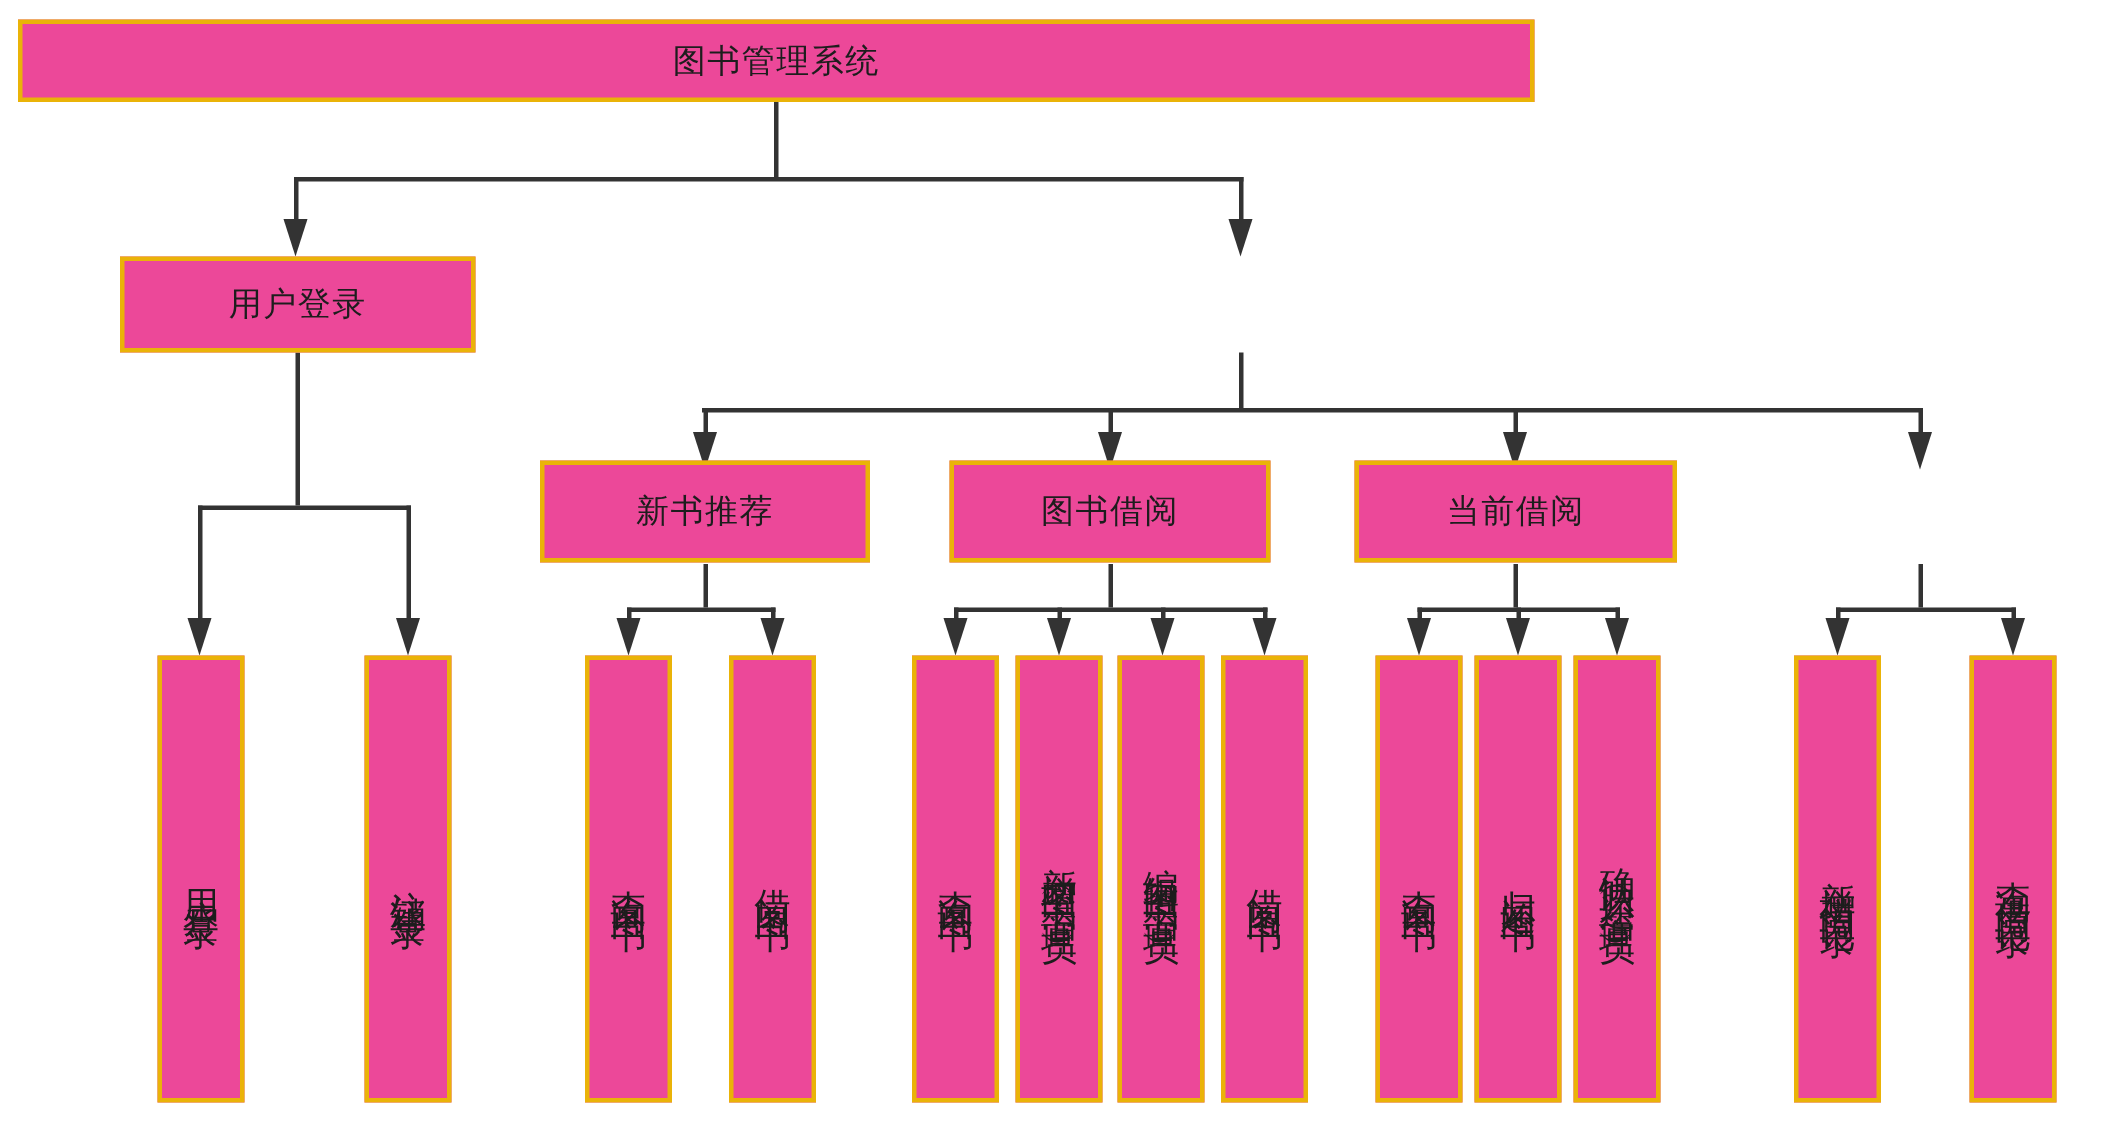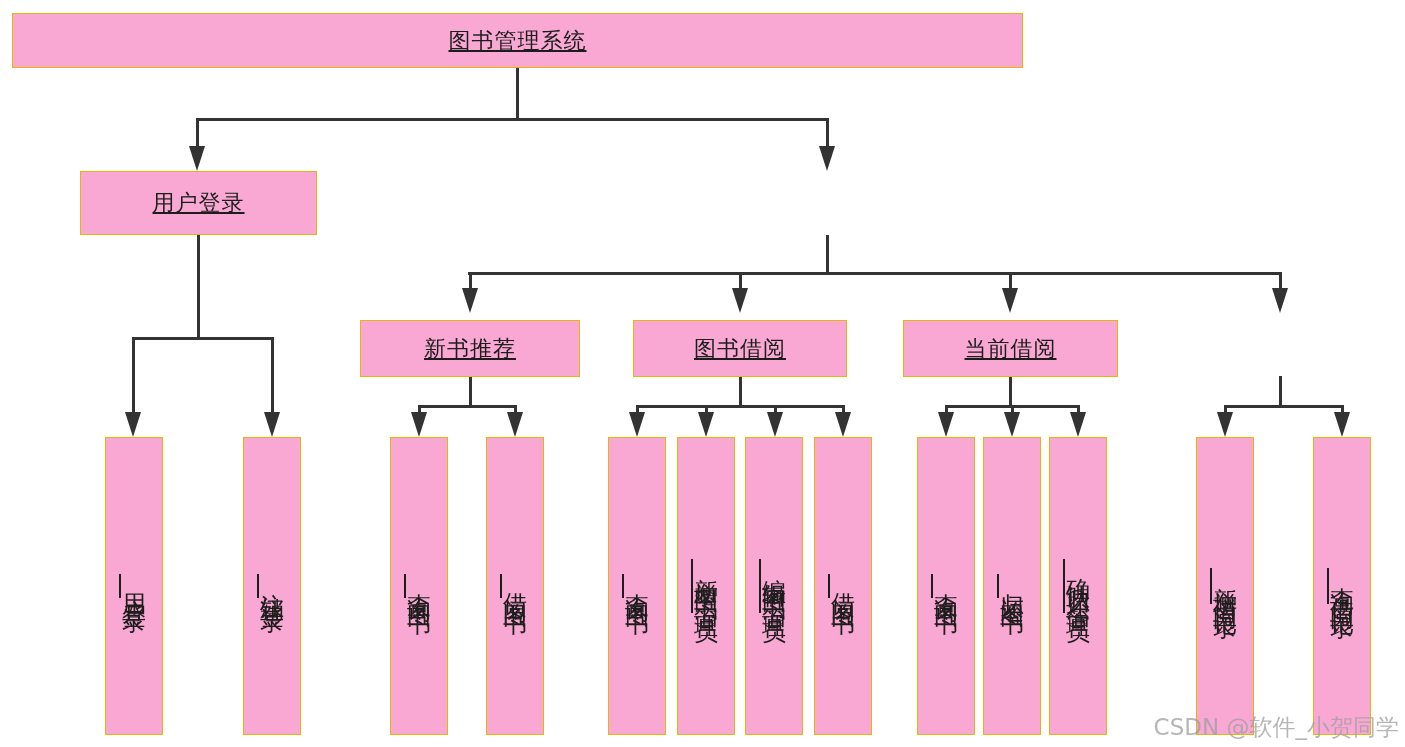--- a/index.html
+++ b/index.html
@@ -6,34 +6,33 @@
   .stage {
     position: relative;
     width: 1405px;
     height: 747px;
     background: #ffffff;
     font-family: "DejaVu Sans", sans-serif;
     overflow: hidden;
   }
   .box {
     position: absolute;
-    background: #f9a8d4;
-    border: 1px solid #eab308;
+    background: #ec4899;
+    border: 3px solid #eab308;
     box-sizing: border-box;
     display: flex;
     align-items: center;
     justify-content: center;
     color: #1d1d1d;
     z-index: 2;
-    text-decoration: underline;
   }
   .box.h { font-size: 22px; letter-spacing: 1px; }
   .lv1 { left: 12px; top: 13px; width: 1011px; height: 55px; }
   .lv2 { top: 171px; height: 64px; }
-  .lv3 { top: 320px; height: 57px; }
+  .lv3 { top: 307px; height: 68px; }
   .leaf { top: 437px; width: 58px; height: 298px; }
   .leaf .vt {
     writing-mode: vertical-rl;
     text-orientation: mixed;
     font-size: 24px;
     letter-spacing: 6px;
     color: #1d1d1d;
     white-space: nowrap;
   }
   .vline { position: absolute; width: 3px; background: #333333; z-index: 1; }
@@ -175,15 +174,14 @@
     <span class="vt">确认归还（管理员）</span>
   </div>
 
   <div class="box leaf" style="left:1196px">
     <span class="vt">新增借阅记录</span>
   </div>
   <div class="box leaf" style="left:1313px">
     <span class="vt">查询借阅记录</span>
   </div>
 
-  <div class="watermark">CSDN @软件_小贺同学</div>
 
 </div>
 
 </body></html>

